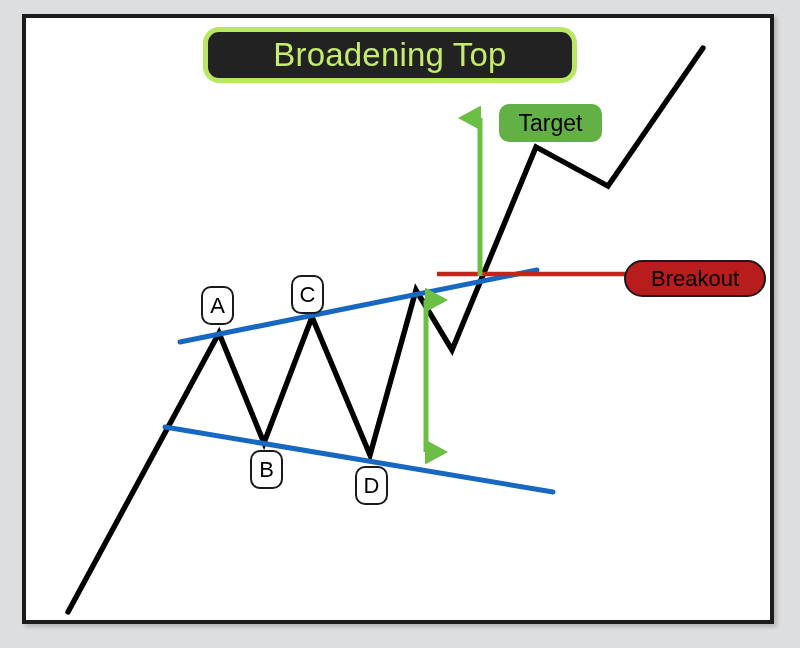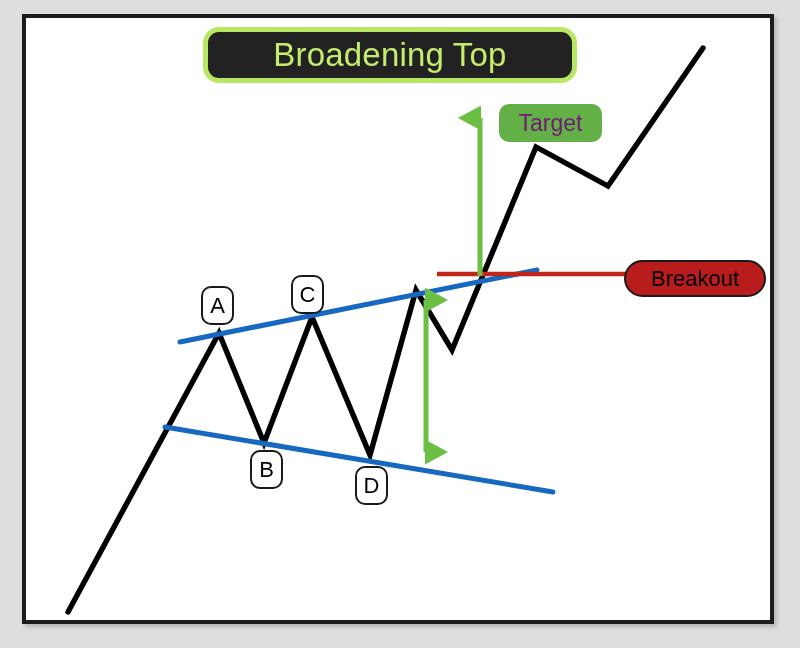--- a/index.html
+++ b/index.html
@@ -55,21 +55,21 @@
     font-size: 33px;
     letter-spacing: 0.2px;
   }
   #target-badge {
     left: 499px;
     top: 104px;
     width: 103px;
     height: 38px;
     background: #62b046;
     border-radius: 10px;
-    color: #701a75;
+    color: #000000;
     font-size: 23px;
   }
   #breakout-badge {
     left: 624px;
     top: 260px;
     width: 142px;
     height: 37px;
     background: #b91c1c;
     border: 2.4px solid #1a1a1a;
     border-radius: 19px;

